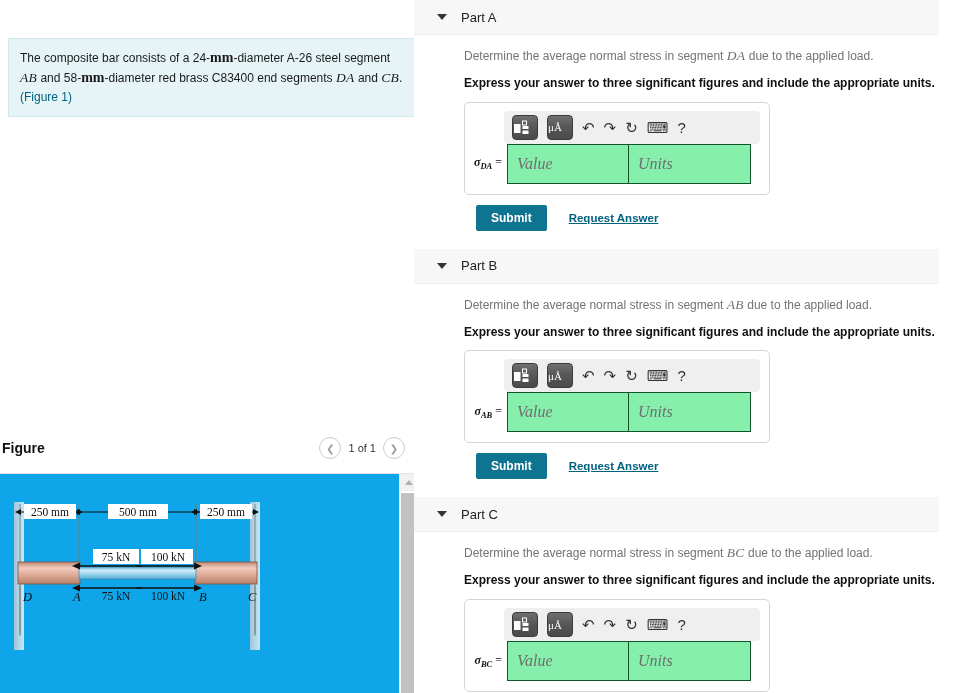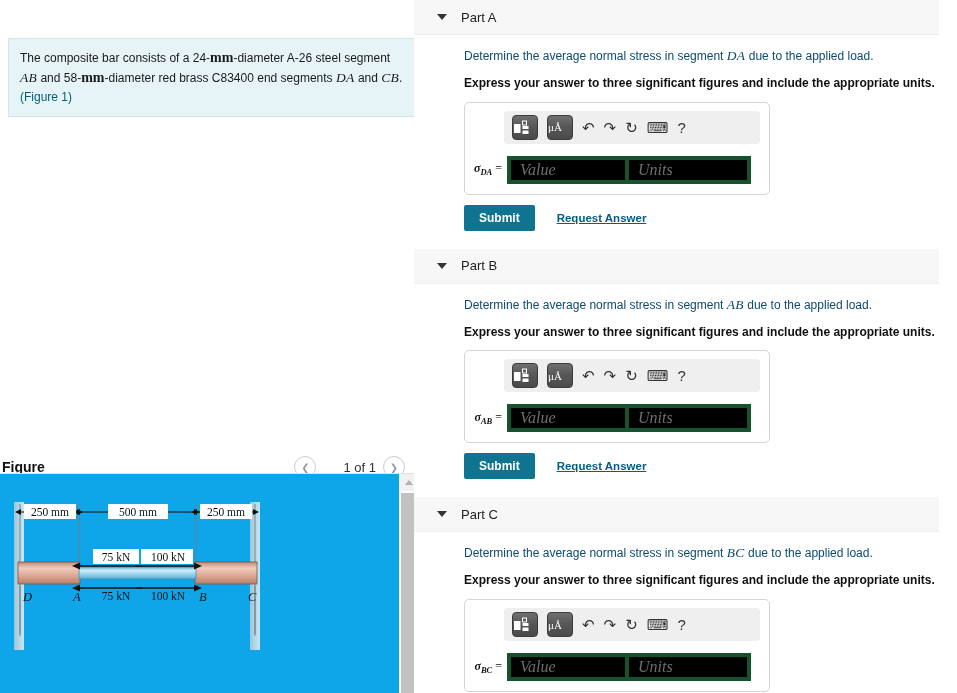--- a/index.html
+++ b/index.html
@@ -22,31 +22,31 @@
     box-sizing:border-box;
     background:#e7f4f7;border:1px solid #cfe6ec;
     padding:9px 11px 10px 11px;
     line-height:1.45;font-size:12px;color:#1a1a1a;
   }
   .mathvar{font-family:"Liberation Serif", serif;font-style:italic;font-size:13.5px;letter-spacing:.3px;}
   .unit-mm{font-family:"Liberation Serif", serif;font-weight:700;font-style:normal;font-size:14px;}
   .fig-link{color:#00617f;cursor:pointer;}
 
   .figure-header{
-    position:absolute;left:0;top:451px;width:417px;height:32px;
+    position:absolute;left:0;top:432px;width:417px;height:32px;
     display:flex;align-items:center;
   }
   .figure-title{font-size:14px;font-weight:700;color:#111;margin-left:2px;}
   .fig-nav{margin-left:auto;display:flex;align-items:center;gap:7px;padding-right:12px;}
   .nav-circle{
     width:20px;height:20px;border-radius:50%;border:1px solid #ccc;
     display:flex;align-items:center;justify-content:center;
     color:#9a9a9a;font-size:10px;background:#fff;cursor:pointer;
   }
-  .fig-count{font-size:13px;color:#333;margin-left:20px;}
+  .fig-count{font-size:11px;color:#333;}
 
   .figure-body{
     position:absolute;left:0;top:473px;width:417px;height:220px;
     border-top:1px solid #e2e2e2;background:#0ea5e9;box-sizing:border-box;
   }
   .fig-scroll-track{
     position:absolute;right:0;top:0;width:17px;height:220px;background:#fff;
     border-left:1px solid #efefef;
   }
   .fig-scroll-up{
@@ -70,63 +70,63 @@
   .part-header{
     background:#f7f7f7;border-bottom:1px solid #eeeeee;
     height:35px;display:flex;align-items:center;padding-left:23px;box-sizing:border-box;
   }
   .part-caret{
     width:0;height:0;border-left:5px solid transparent;border-right:5px solid transparent;
     border-top:6px solid #333;margin-right:14px;cursor:pointer;
   }
   .part-label{font-size:13px;color:#222;font-weight:400;}
   .part-body{padding:12px 0 0 50px;}
-  .prompt{font-size:12px;color:#0c4a6e;margin:0 0 9px 0;line-height:1.4;}
+  .prompt{font-size:12px;color:#737373;margin:0 0 9px 0;line-height:1.4;}
   .prompt-bold{font-size:12px;font-weight:700;color:#111;margin:0 0 10px 0;line-height:1.4;}
 
   .answer-box{
     border:1px solid #d5d5d5;border-radius:5px;width:306px;box-sizing:border-box;
     padding:8px 9px 10px 9px;background:#fff;
   }
   .toolbar{
     background:#efefef;border-radius:4px;height:33px;margin-left:30px;
     display:flex;align-items:center;padding:0 8px;box-sizing:border-box;gap:9px;
   }
   .tb-btn{
     width:24px;height:23px;border-radius:4px;border:1px solid #3b3b3b;
     background:linear-gradient(180deg,#6f6f6f 0%,#565656 50%,#4a4a4a 100%);
     display:flex;align-items:center;justify-content:flex-start;cursor:pointer;flex:none;
   }
   .tb-icon{cursor:pointer;flex:none;display:flex;align-items:center;justify-content:center;}
   .tb-glyph{font-size:15px;color:#333;line-height:1;}
   .tb-help{font-size:15px;color:#333;font-weight:400;line-height:1;cursor:pointer;}
 
-  .input-row{display:flex;align-items:center;margin-top:12px;}
+  .input-row{display:flex;align-items:center;margin-top:0;}
   .sigma-label{
     width:28px;text-align:right;margin-right:5px;
     font-family:"Liberation Serif", serif;font-size:12px;color:#111;white-space:nowrap;
   }
   .sigma-label i{font-style:italic;font-weight:700;}
   .sigma-label sub{font-size:8.5px;font-style:italic;font-weight:700;}
   .field{
-    height:28px;border:4px solid #14532d;box-sizing:border-box;background:#000000;
+    height:40px;border:1px solid #14532d;box-sizing:border-box;background:#86efac;
     display:flex;align-items:center;padding-left:9px;cursor:text;
   }
   .field-value{width:122px;}
   .field-units{width:122px;border-left:none;}
   .ph{
     font-family:"Liberation Serif", serif;font-style:italic;font-size:16px;color:#6e6e6e;
     user-select:none;
   }
 
   .actions{display:flex;align-items:center;margin-top:10px;gap:22px;}
   .submit-btn{
     background:#0e7490;color:#fff;border:none;border-radius:2px;
     font-family:"Liberation Sans", sans-serif;font-size:12px;font-weight:700;
-    padding:6px 15px;cursor:pointer;
+    padding:6px 15px;cursor:pointer;margin-left:12px;
   }
   .request-link{
     color:#00617f;font-size:11.5px;font-weight:700;text-decoration:underline;cursor:pointer;
   }
   .part-section{margin-bottom:0;}
   .spacer{height:18px;}
 </style>
 </head>
 <body>
 

